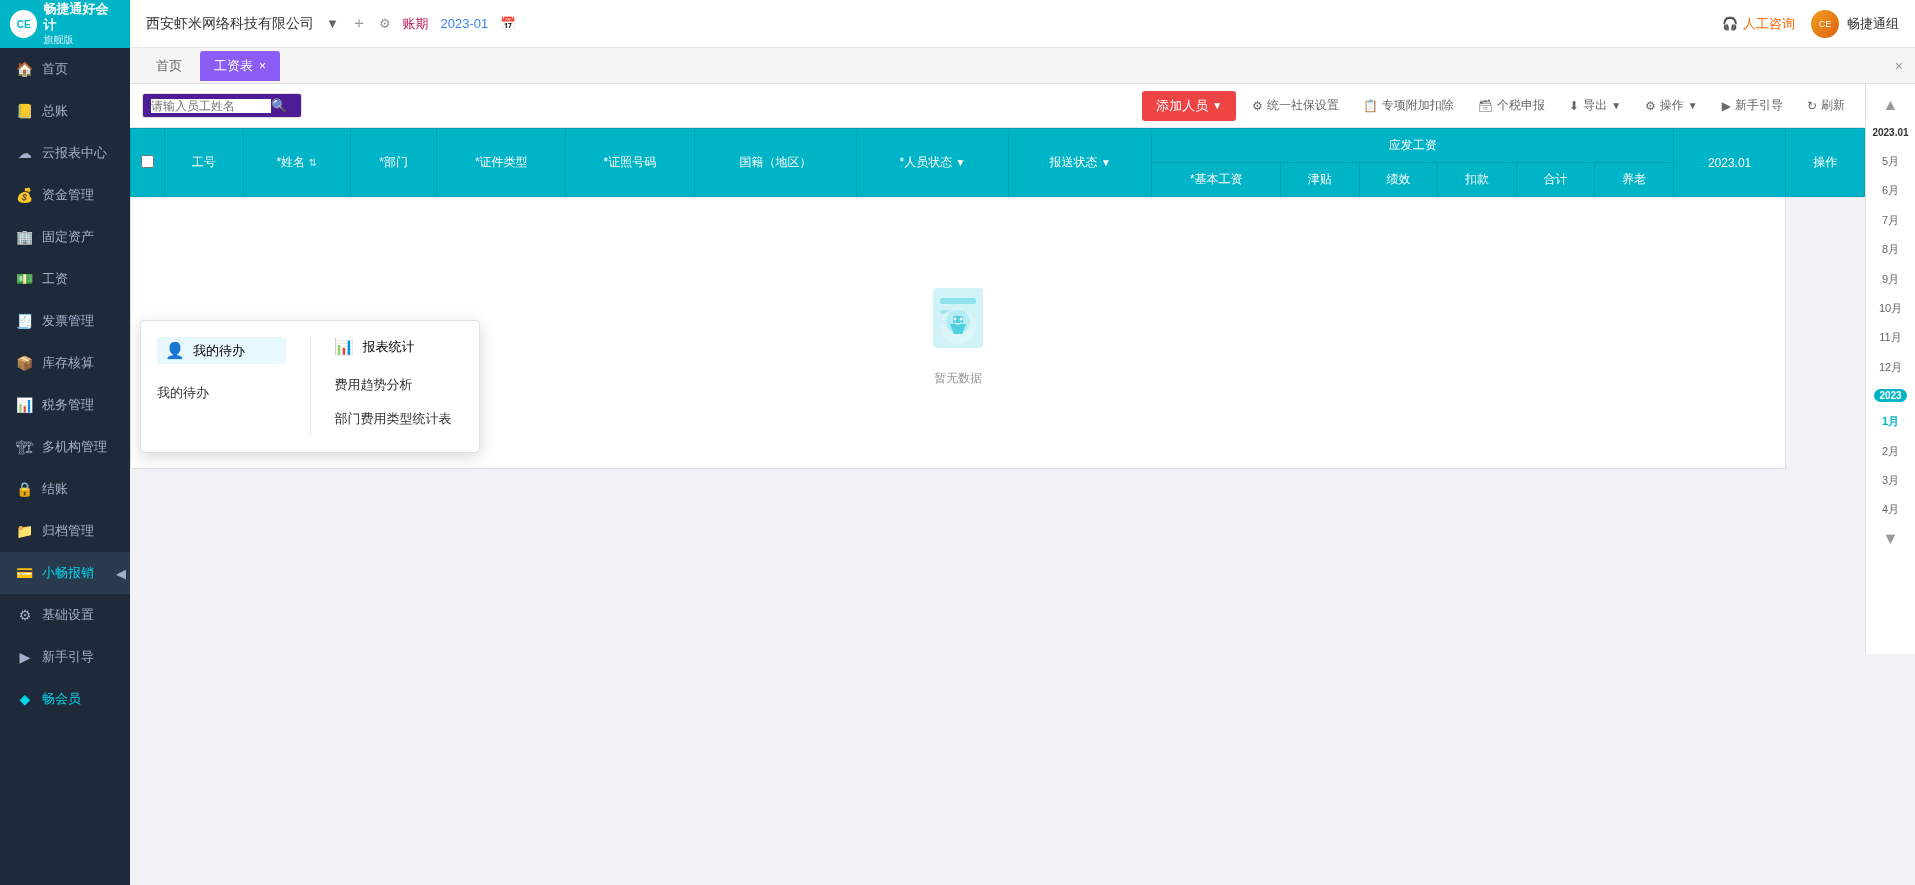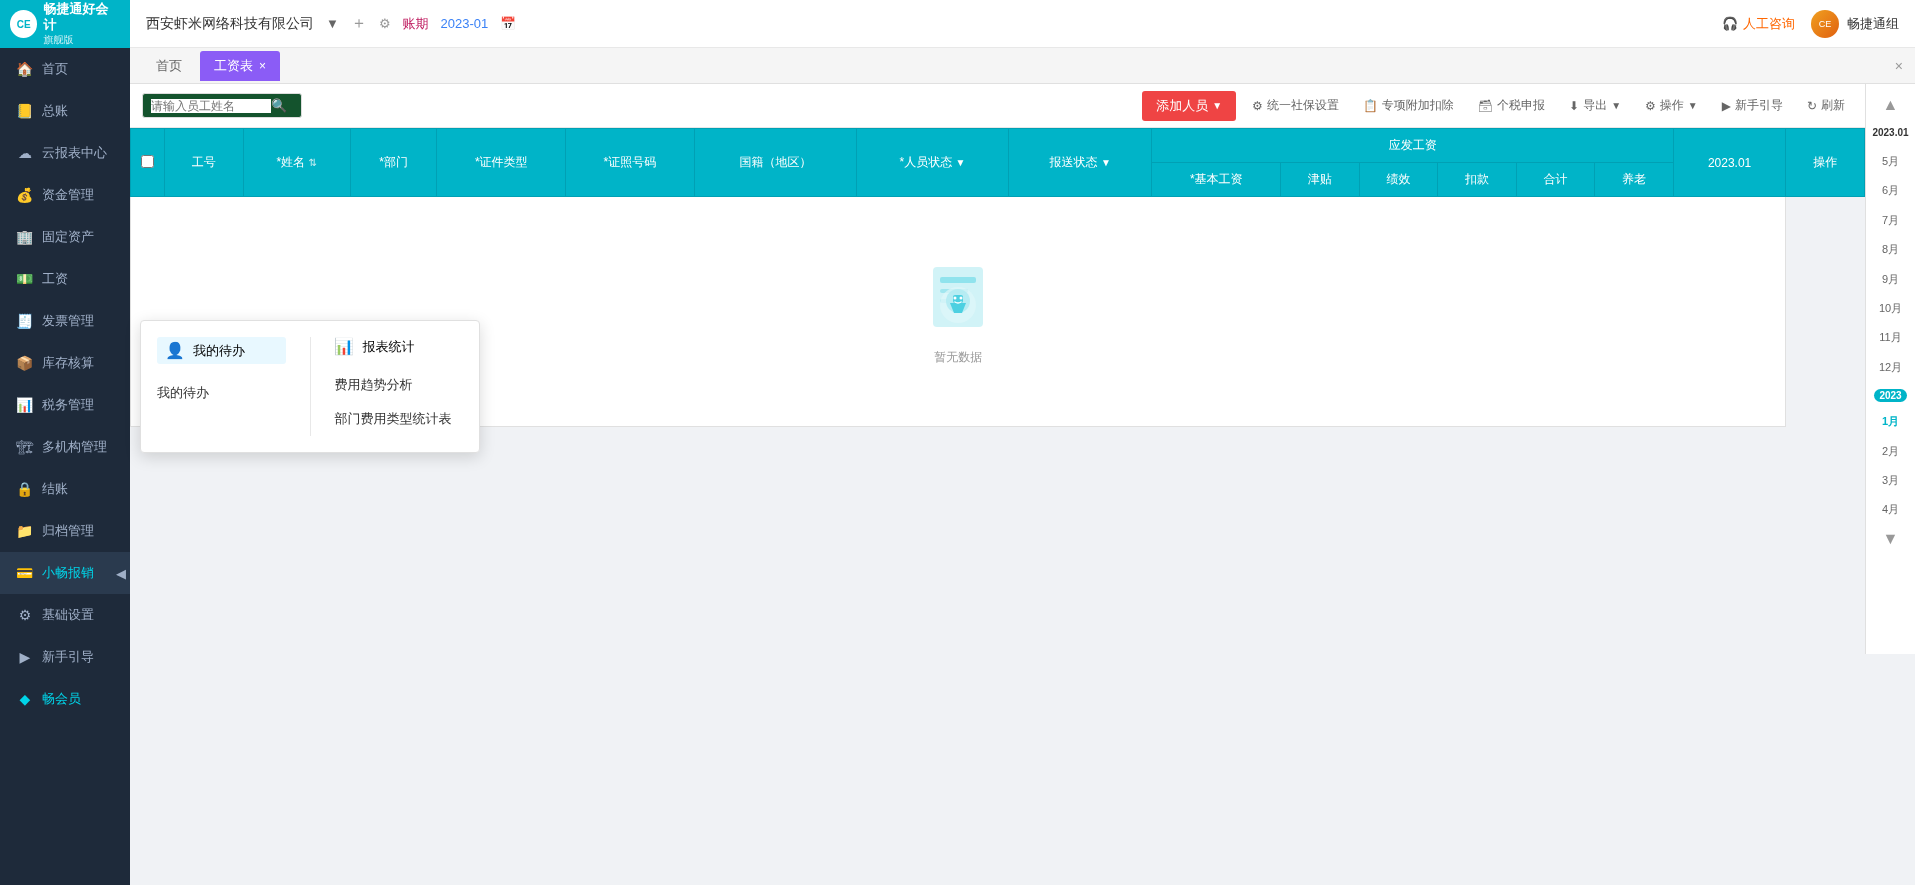--- a/index.html
+++ b/index.html
@@ -106,21 +106,21 @@
       gap: 8px;
       border-bottom: 1px solid #e8e8e8;
       flex-shrink: 0;
     }
     .search-box {
       display: flex; align-items: center;
       border: 1px solid #ddd;
       border-radius: 3px;
       padding: 4px 8px;
       width: 160px;
-      background: #14532d;
+      background: #4c1d95;
     }
     .search-input { border: none; outline: none; font-size: 12px; color: #999; width: 120px; }
     .search-icon { color: #999; font-size: 13px; }
     .toolbar-spacer { flex: 1; }
     .btn-add {
       background: #ef4444;
       color: white;
       border: none;
       border-radius: 3px;
       padding: 6px 14px;
@@ -150,21 +150,21 @@
       background: #00b4c8;
       color: white;
       padding: 8px 10px;
       font-size: 12px;
       font-weight: normal;
       border: 1px solid #00a0b4;
       text-align: center;
       white-space: nowrap;
     }
     .data-table tbody tr td {
-      padding: 0 10px;
+      padding: 21px 10px;
       font-size: 12px;
       border: 1px solid #e0e0e0;
       text-align: left;
       color: #333;
       background: white;
     }
     .checkbox-cell { width: 30px; }
     .sort-icon { font-size: 10px; color: rgba(255,255,255,0.8); }
     .filter-icon { font-size: 10px; }
 

